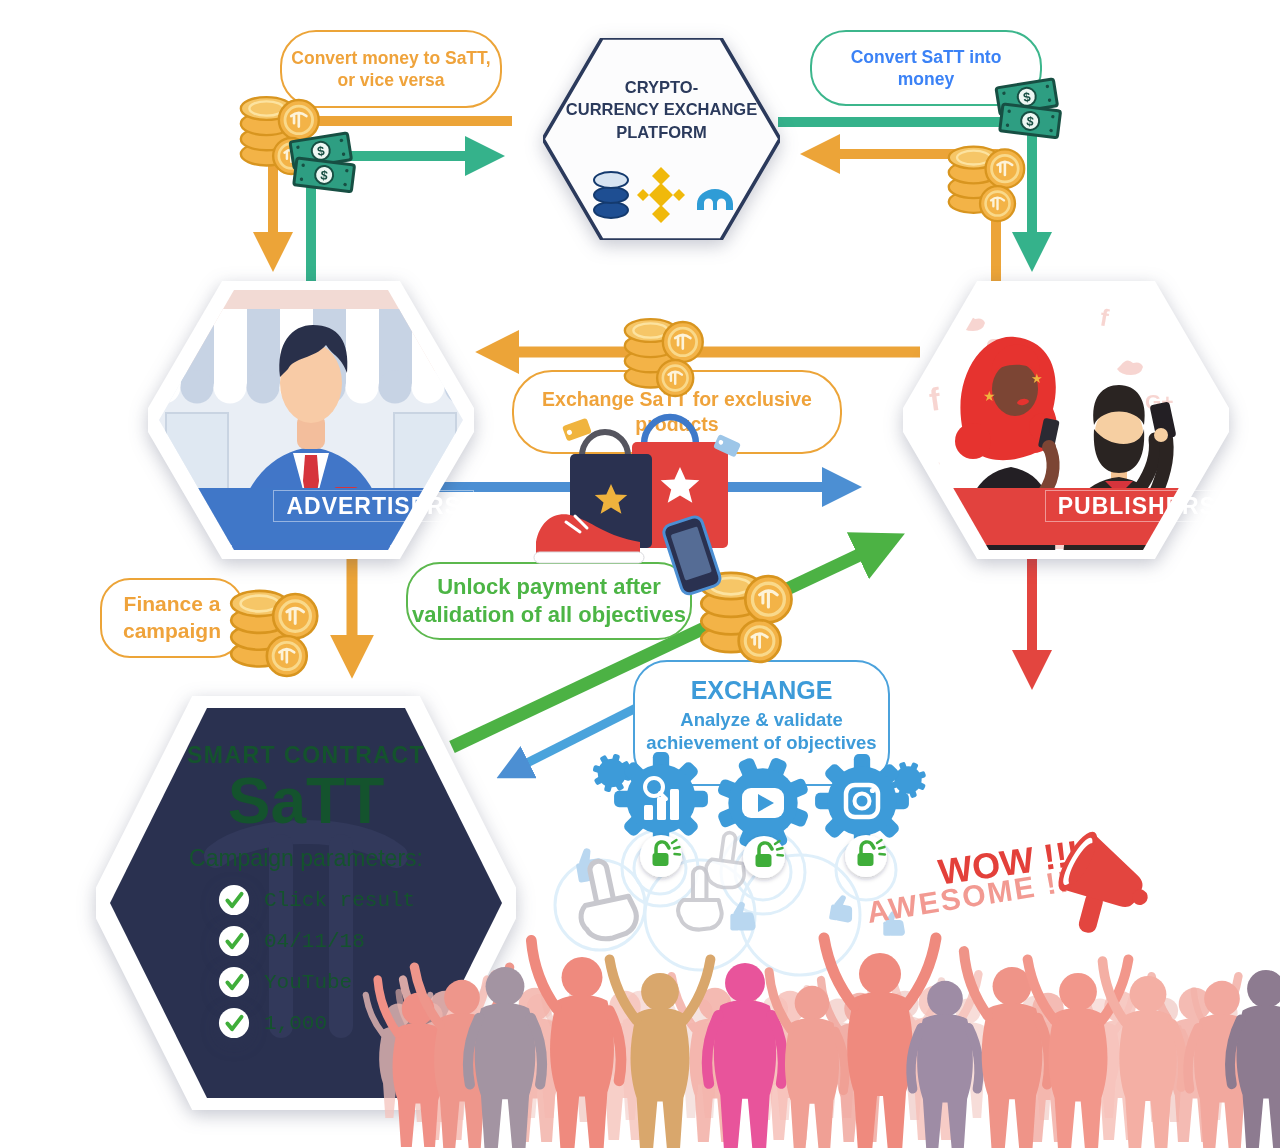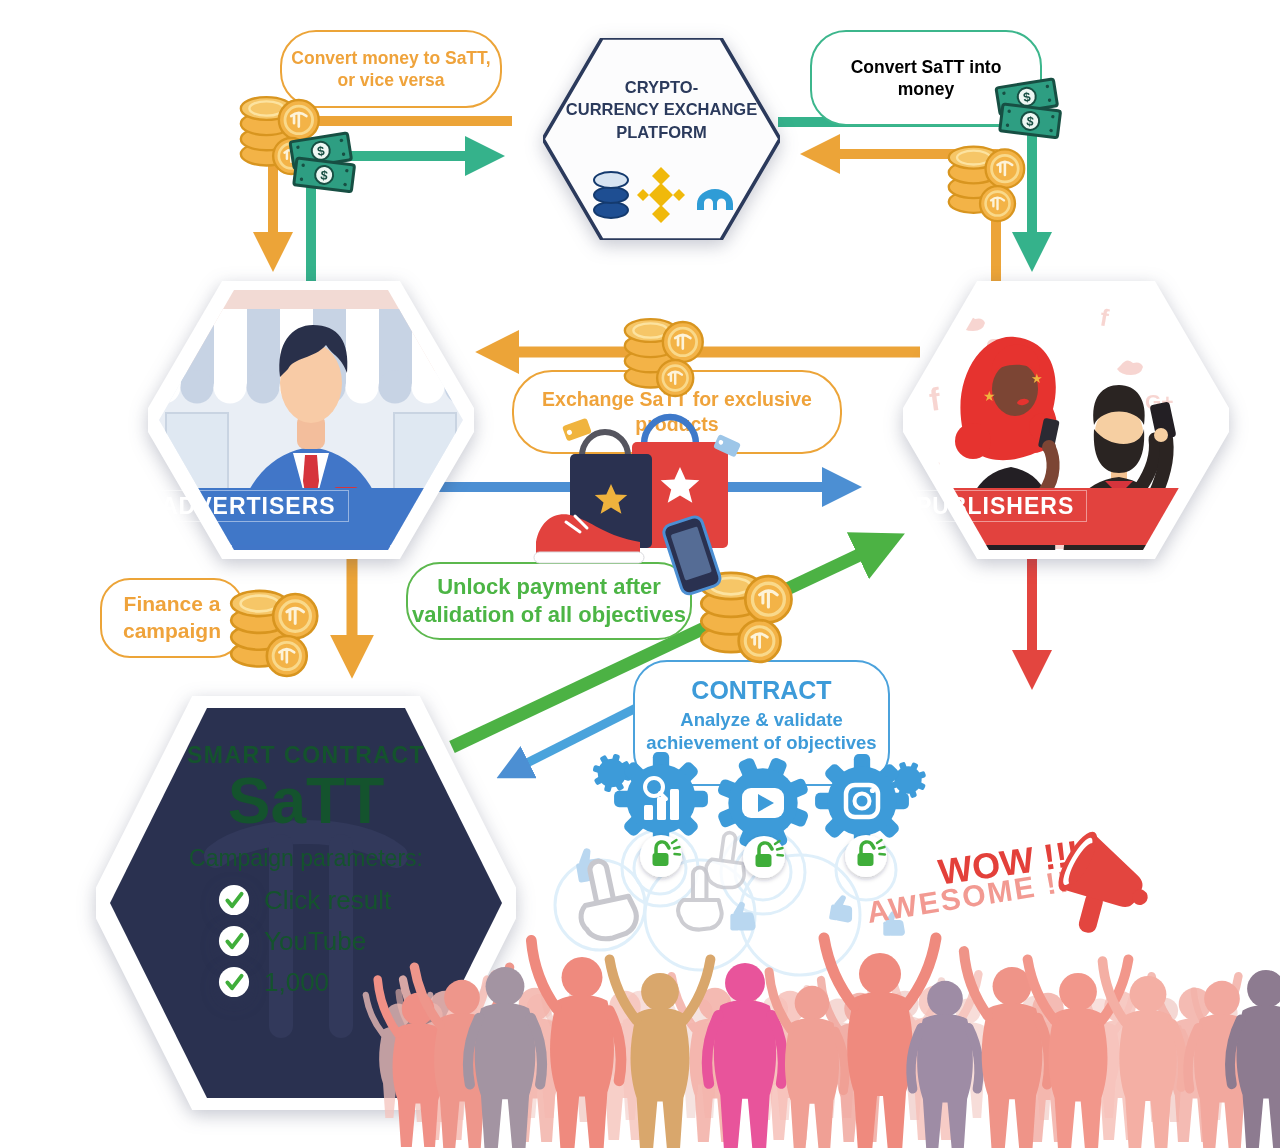--- a/index.html
+++ b/index.html
@@ -7,31 +7,31 @@
           font-family:"Liberation Sans",sans-serif;}
   .abs{position:absolute;}
   svg{display:block;}
   #base-art{position:absolute;left:0;top:0;z-index:0;}
   #top-art{position:absolute;left:0;top:0;z-index:30;pointer-events:none;}
   .hex{z-index:10;}
   .hex svg{filter:drop-shadow(0 5px 9px rgba(45,55,85,.28));}
   .bubble{z-index:20;border-style:solid;background:#fff;display:flex;align-items:center;
           justify-content:center;text-align:center;font-weight:bold;white-space:pre-line;
           line-height:1.28;box-sizing:border-box;}
-  .banner-text{left:0;right:0;text-align:left;color:#fff;font-weight:bold;
+  .banner-text{left:0;right:0;text-align:right;color:#fff;font-weight:bold;
                font-size:23px;letter-spacing:1px;z-index:12;}
   .banner-text span{border:1.5px solid rgba(255,255,255,.45);padding:2px 12px;}
   .hex-title{white-space:pre-line;text-align:center;font-weight:bold;z-index:12;}
   .sc-content{left:0;top:0;width:420px;color:#14532d;text-align:center;z-index:12;}
   .sc-heading{font-size:23px;font-weight:bold;letter-spacing:1.5px;margin-top:46px;}
   .sc-token{font-size:64px;font-weight:bold;line-height:1.0;margin-top:0px;}
   .sc-params-label{font-size:23px;margin-top:12px;}
   .sc-list{margin:12px 0 0 122px;text-align:left;}
   .sc-row{display:flex;align-items:center;gap:14px;margin-top:9px;}
-  .sc-row .label{font-size:26px;}
+  .sc-row .label{font-size:21px;font-family:Liberation Mono, monospace;}
   .chk{width:32px;height:32px;flex:0 0 32px;}
   .excl{z-index:26;font-weight:bold;white-space:nowrap;}
   .oracle-bubble{flex-direction:column;justify-content:flex-start;}
   .oracle-title{font-size:25px;font-weight:bold;margin-top:12px;}
   .oracle-sub{font-size:18.5px;font-weight:bold;white-space:pre-line;line-height:1.25;margin-top:2px;}
 </style>
 </head>
 <body>
 
 <div id="canvas">
@@ -264,50 +264,57 @@
               <circle cx="17" cy="17" r="16" fill="#fff"></circle>
               <path d="M10,17.5 l5,6 l10,-13" stroke="#3FAE3A" stroke-width="4.2" fill="none" stroke-linecap="round" stroke-linejoin="round"></path>
             </svg>
           <span class="label">Click result</span>
         </div>
         <div class="sc-row">
           <svg class="chk" viewBox="0 0 34 34">
               <circle cx="17" cy="17" r="16" fill="#fff"></circle>
               <path d="M10,17.5 l5,6 l10,-13" stroke="#3FAE3A" stroke-width="4.2" fill="none" stroke-linecap="round" stroke-linejoin="round"></path>
             </svg>
+          <span class="label">04/11/18</span>
+        </div>
+        <div class="sc-row">
+          <svg class="chk" viewBox="0 0 34 34">
+              <circle cx="17" cy="17" r="16" fill="#fff"></circle>
+              <path d="M10,17.5 l5,6 l10,-13" stroke="#3FAE3A" stroke-width="4.2" fill="none" stroke-linecap="round" stroke-linejoin="round"></path>
+            </svg>
           <span class="label">YouTube</span>
         </div>
         <div class="sc-row">
           <svg class="chk" viewBox="0 0 34 34">
               <circle cx="17" cy="17" r="16" fill="#fff"></circle>
               <path d="M10,17.5 l5,6 l10,-13" stroke="#3FAE3A" stroke-width="4.2" fill="none" stroke-linecap="round" stroke-linejoin="round"></path>
             </svg>
           <span class="label">1,000</span>
         </div>
       </div>
     </div>
   </div>
 
   <div class="abs bubble" style="left:280px;top:30px;width:222px;height:78px;border-width:2.5px;border-color:#ECA438;color:#EFA33B;font-size:17.5px;border-radius:36px;">Convert money to SaTT,
 or vice versa</div>
 
-  <div class="abs bubble" style="left:810px;top:30px;width:232px;height:96px;border-width:2.5px;border-color:#3CB68C;color:#000000;font-size:17.5px;border-radius:36px;">Convert SaTT into
+  <div class="abs bubble" style="left:810px;top:30px;width:232px;height:76px;border-width:2.5px;border-color:#3CB68C;color:#3b82f6;font-size:17.5px;border-radius:36px;">Convert SaTT into
 money</div>
 
   <div class="abs bubble" style="left:512px;top:370px;width:330px;height:84px;border-width:2.5px;border-color:#ECA438;color:#EFA33B;font-size:19.5px;border-radius:40px;">Exchange SaTT for exclusive
 products</div>
 
   <div class="abs bubble" style="left:100px;top:578px;width:144px;height:80px;border-width:2.5px;border-color:#ECA438;color:#EFA33B;font-size:21px;border-radius:30px;">Finance a
 campaign</div>
 
   <div class="abs bubble" style="left:406px;top:562px;width:286px;height:78px;border-width:2.5px;border-color:#5CB84E;color:#4CB545;font-size:22px;border-radius:34px;">Unlock payment after
 validation of all objectives</div>
 
   <div class="abs bubble oracle-bubble" style="left:633px;top:660px;width:257px;height:126px;border-width:2.5px;border-color:#4BA2DC;color:#3D9BD9;border-radius:34px;">
-    <div class="oracle-title">CONTRACT</div>
+    <div class="oracle-title">EXCHANGE</div>
     <div class="oracle-sub">Analyze &amp; validate
 achievement of objectives</div>
   </div>
 
 
   <div class="abs excl" style="left:938px;top:842px;font-size:36px;color:#E3403A;transform:rotate(-8deg);">WOW !!!</div>
   <div class="abs excl" style="left:866px;top:880px;font-size:30px;color:#F29A92;transform:rotate(-9deg);letter-spacing:2px;">AWESOME !!</div>
 
   <svg id="top-art" width="1280" height="1148" viewBox="0 0 1280 1148">
     <defs>

